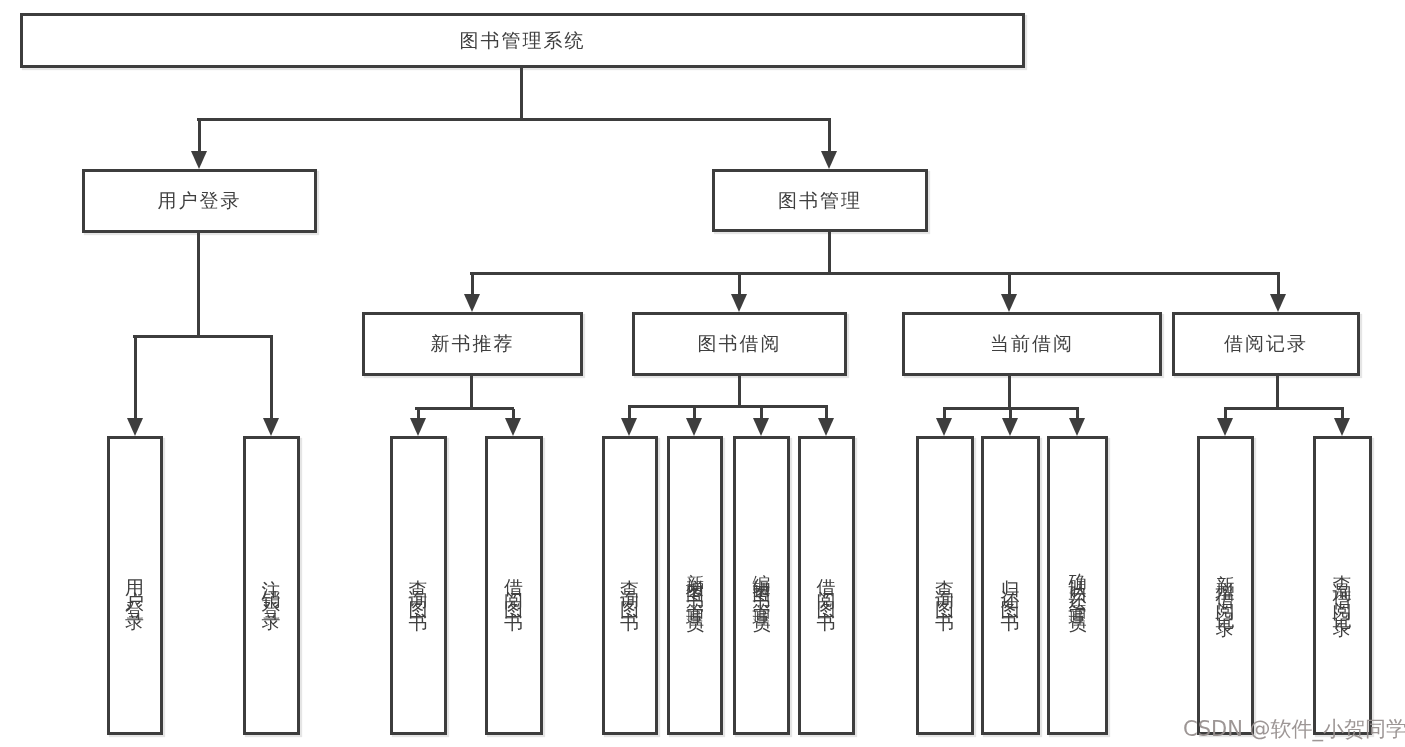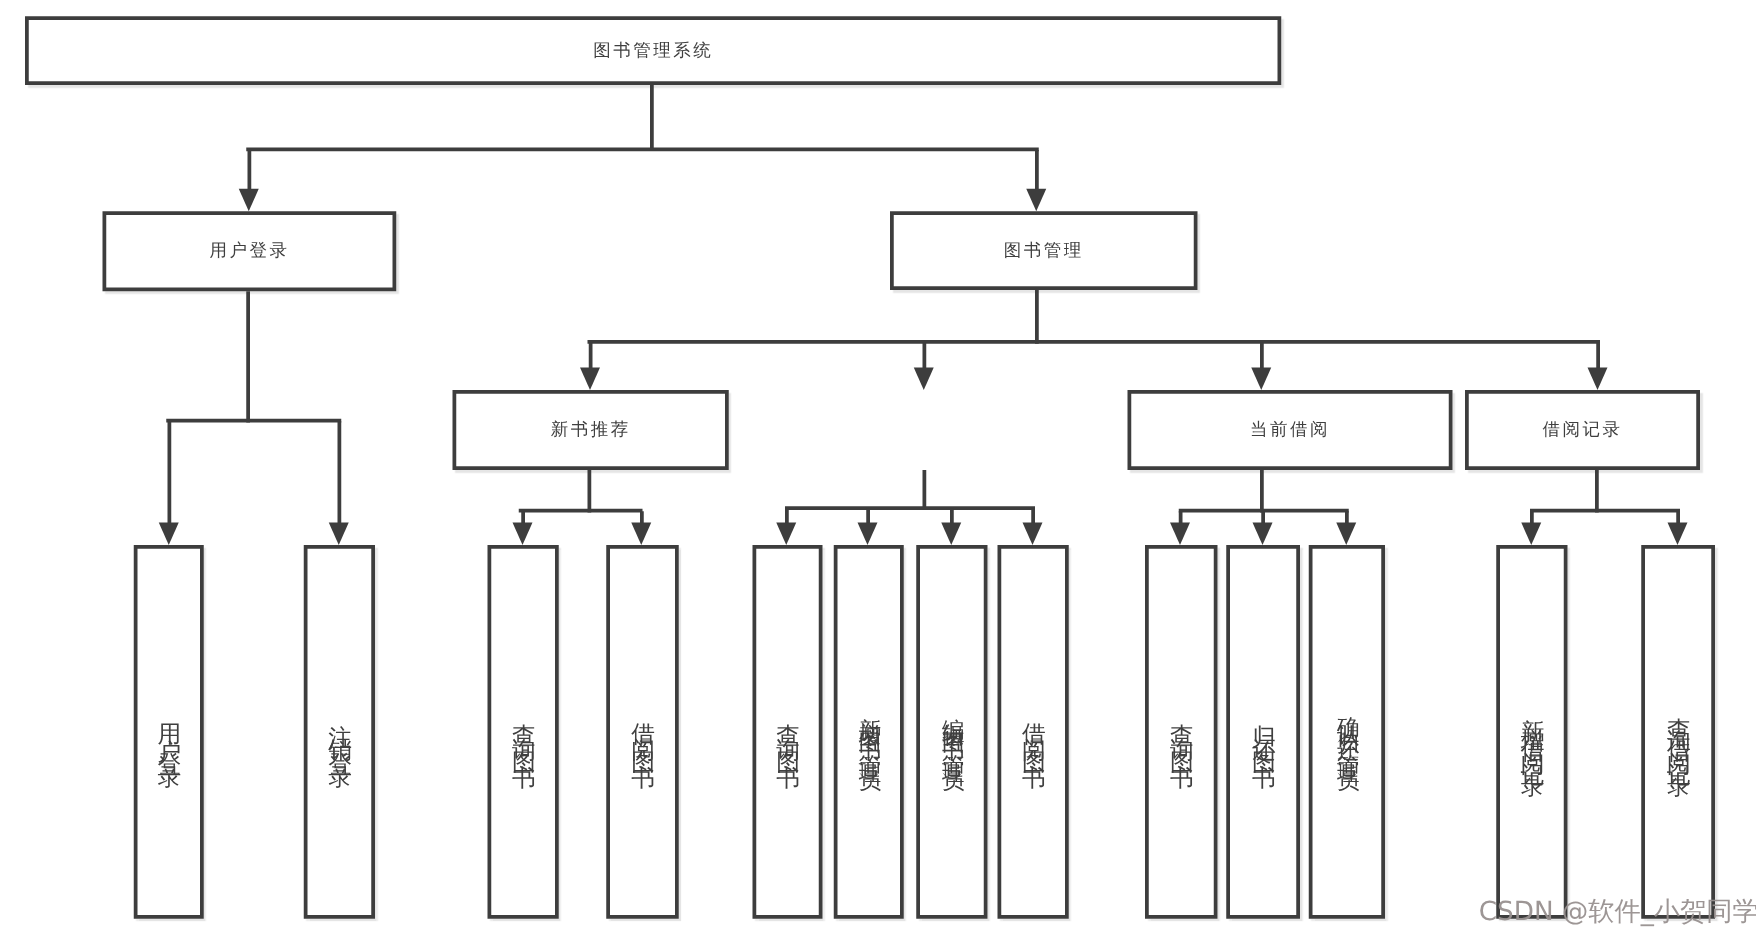--- a/index.html
+++ b/index.html
@@ -20,35 +20,35 @@
   .box{
     position:absolute;
     background:#fff;
     border:3px solid var(--line);
     box-sizing:border-box;
     display:flex;align-items:center;justify-content:center;
     box-shadow:2px 2px 1px rgba(0,0,0,0.10);
   }
   .box .lbl{
     color:var(--text);
-    font-size:14px;
+    font-size:19px;
     letter-spacing:2px;
     white-space:nowrap;
   }
   .box.vert .lbl{
     writing-mode:vertical-rl;
     text-orientation:mixed;
     letter-spacing:11px;
     font-size:19px;
     line-height:1;
   }
   
   #n-root          {left:20px;  top:13px;  width:1005px; height:55px;}
   #n-user-login    {left:82px;  top:169px; width:235px;  height:64px;}
-  #n-book-mgmt     {left:712px; top:169px; width:246px;  height:63px;}
+  #n-book-mgmt     {left:712px; top:169px; width:216px;  height:63px;}
   #n-new-books     {left:362px; top:312px; width:221px;  height:64px;}
   #n-book-borrow   {left:632px; top:312px; width:215px;  height:64px;}
   #n-current-borrow{left:902px; top:312px; width:260px;  height:64px;}
   #n-borrow-records{left:1172px;top:312px; width:188px;  height:64px;}
 
   #l-user-login {left:107px; top:436px; width:56px; height:299px;}
   #l-logout     {left:243px; top:436px; width:57px; height:299px;}
   #l-nb-query   {left:390px; top:436px; width:57px; height:299px;}
   #l-nb-borrow  {left:485px; top:436px; width:58px; height:299px;}
   #l-bb-query   {left:602px; top:436px; width:56px; height:299px;}
@@ -113,20 +113,23 @@
   <div class="line" style="left:828px;top:232px;width:3px;height:43px;"></div>
   <div class="line" style="left:470px;top:272px;width:810px;height:3px;"></div>
   <div class="arrow" style="left:464px;top:274px;height:38px;"></div>
   <div class="arrow" style="left:731px;top:274px;height:38px;"></div>
   <div class="arrow" style="left:1001px;top:274px;height:38px;"></div>
   <div class="arrow" style="left:1270px;top:274px;height:38px;"></div>
 
   <div class="box" id="n-new-books">
     <span class="lbl">新书推荐</span>
   </div>
+  <div class="box" id="n-book-borrow">
+    <span class="lbl">图书借阅</span>
+  </div>
   <div class="box" id="n-current-borrow">
     <span class="lbl">当前借阅</span>
   </div>
   <div class="box" id="n-borrow-records">
     <span class="lbl">借阅记录</span>
   </div>
 
   <div class="line" style="left:470px;top:376px;width:3px;height:34px;"></div>
   <div class="line" style="left:415px;top:407px;width:99px;height:3px;"></div>
   <div class="arrow" style="left:410px;top:409px;height:27px;"></div>

